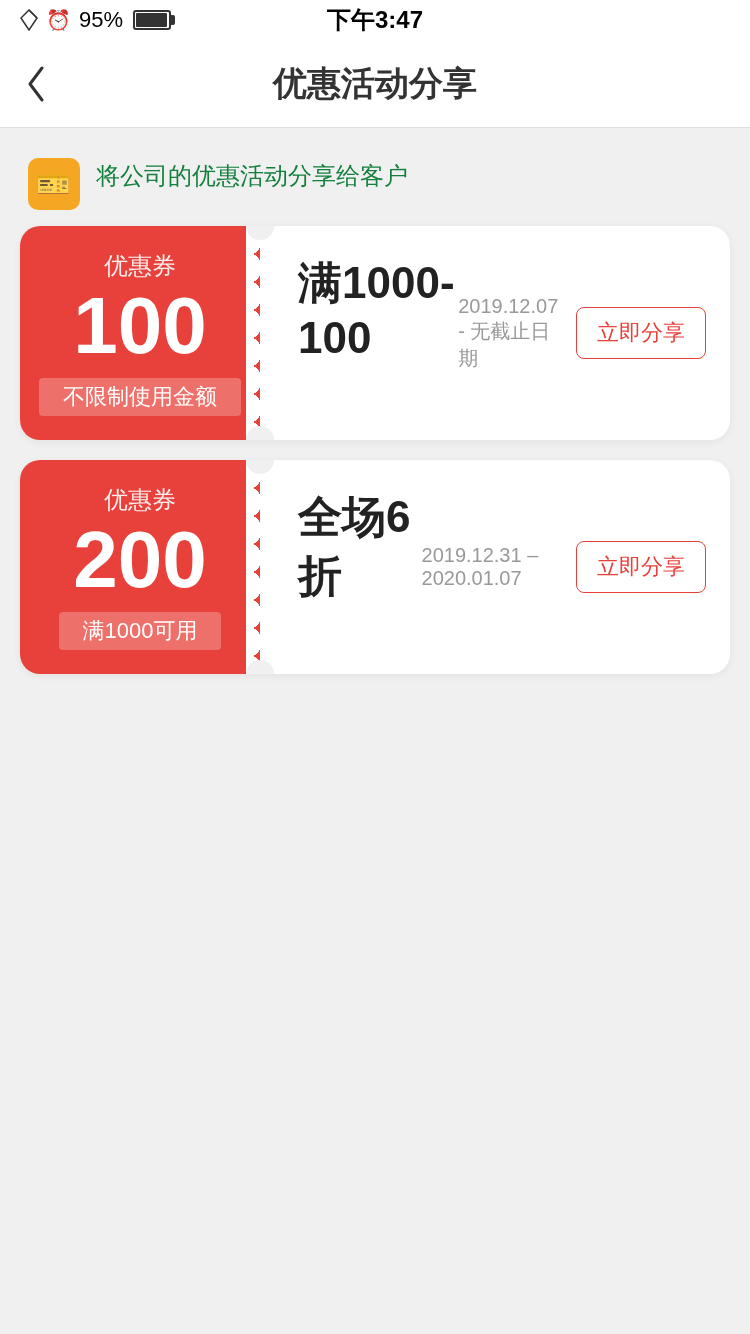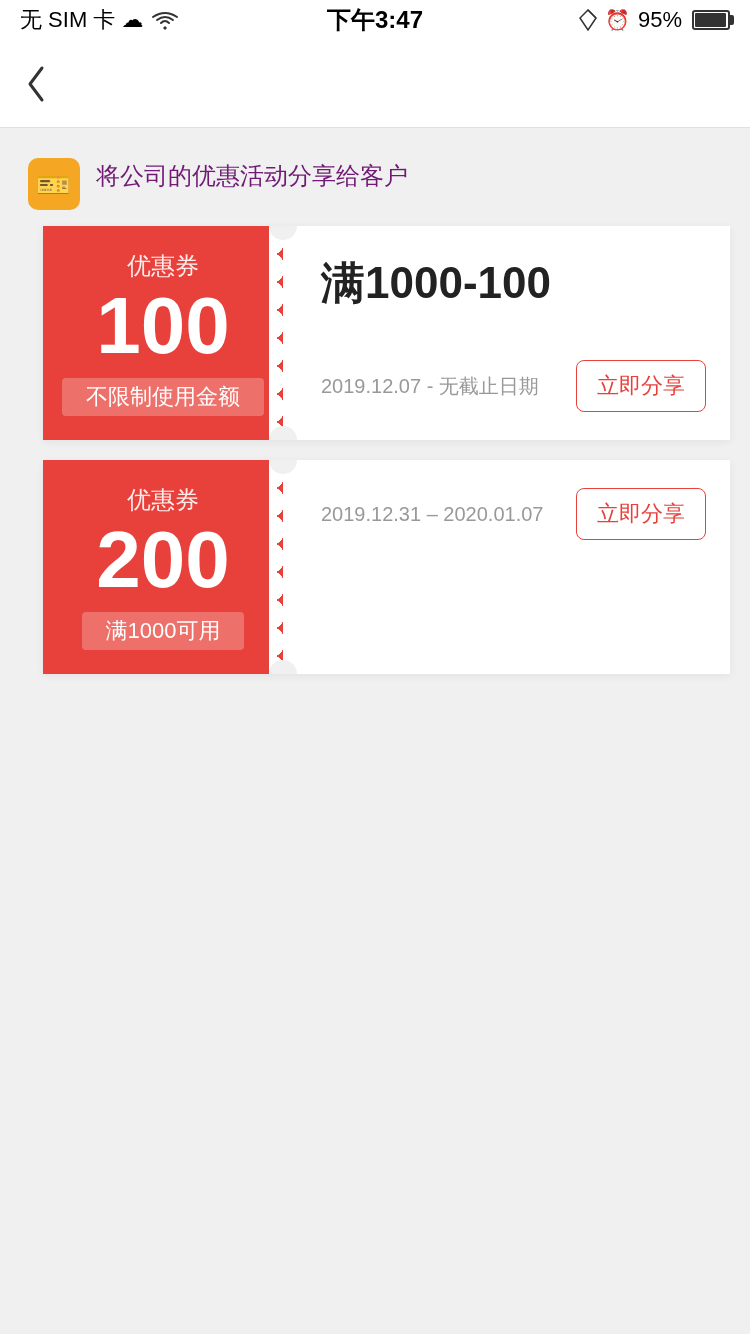--- a/index.html
+++ b/index.html
@@ -121,40 +121,39 @@
       flex-shrink: 0;
       margin-top: 2px;
     }
     .section-text h2 {
       font-size: 30px;
       font-weight: 600;
       color: #333;
     }
     .section-text p {
       font-size: 24px;
-      color: #701a75;
+      color: #15803d;
       margin-top: 4px;
     }
 
     
     .coupon-list {
       padding: 0 20px;
       background: #f0f0f0;
     }
 
     
     .coupon-card {
       background: #fff;
-      border-radius: 0;
+      border-radius: 20px;
       margin-bottom: 20px;
       display: flex;
       overflow: hidden;
       box-shadow: 0 2px 8px rgba(0,0,0,0.06);
       position: relative;
-      margin-left: 23px;
     }
 
     
     .coupon-left {
       width: 240px;
       background: #e8403a;
       flex-shrink: 0;
       display: flex;
       flex-direction: column;
       align-items: center;
@@ -220,21 +219,21 @@
       font-size: 22px;
       color: #fff;
       text-align: left;
     }
 
     
     .coupon-right {
       flex: 1;
       padding: 28px 24px;
       display: flex;
-      flex-direction: column;
+      flex-direction: row;
       justify-content: space-between;
       margin-left: 14px;
     }
     .coupon-title {
       font-size: 44px;
       font-weight: 700;
       color: #222;
       margin-bottom: 16px;
     }
     .coupon-bottom {
@@ -264,30 +263,20 @@
     
     .bottom-space {
       height: 600px;
       background: #f0f0f0;
     }
   </style>
 </head>
 <body>
 
 <div class="status-bar">
-  <div class="status-left">
-    <span>无 SIM 卡 ☁</span>
-
-    <svg width="28" height="20" viewBox="0 0 28 20" fill="none">
-      <path d="M14 16 L16 18 L14 20 L12 18 Z" fill="#333"></path>
-      <path d="M10 13 Q14 9 18 13" stroke="#333" stroke-width="2" fill="none" stroke-linecap="round"></path>
-      <path d="M6 10 Q14 4 22 10" stroke="#333" stroke-width="2" fill="none" stroke-linecap="round"></path>
-      <path d="M2 7 Q14 -1 26 7" stroke="#333" stroke-width="2" fill="none" stroke-linecap="round"></path>
-    </svg>
-  </div>
   <div class="status-center">下午3:47</div>
   <div class="status-right">
 
     <svg width="18" height="22" viewBox="0 0 18 22">
       <path d="M9 1 L17 9 L9 21 L1 9 Z" fill="none" stroke="#333" stroke-width="1.5"></path>
       <path d="M9 1 L17 9" stroke="#333" stroke-width="1.5"></path>
     </svg>
 
     <span style="font-size:20px;">⏰</span>
     <span>95%</span>
@@ -296,20 +285,21 @@
     </span>
   </div>
 </div>
 
 <div class="nav-bar">
   <div class="nav-back">
     <svg width="24" height="40" viewBox="0 0 24 40" fill="none">
       <path d="M18 4 L6 20 L18 36" stroke="#333" stroke-width="3" stroke-linecap="round" stroke-linejoin="round"></path>
     </svg>
   </div>
+  <span class="nav-title">优惠活动分享</span>
 </div>
 
 <div class="section-header">
   <div class="section-icon">
     <span>🎫</span>
   </div>
   <div class="section-text">
     <p>将公司的优惠活动分享给客户</p>
   </div>
 </div>
@@ -331,20 +321,21 @@
     </div>
   </div>
 
   <div class="coupon-card">
     <div class="coupon-left">
       <span class="coupon-type">优惠券</span>
       <span class="coupon-amount">200</span>
       <span class="coupon-condition">满1000可用</span>
     </div>
     <div class="coupon-right">
+      <div class="coupon-title">全场6折</div>
       <div class="coupon-bottom">
         <span class="coupon-date">2019.12.31 – 2020.01.07</span>
         <button class="share-btn">立即分享</button>
       </div>
     </div>
   </div>
 
 </div>
 
 <div class="bottom-space"></div>

